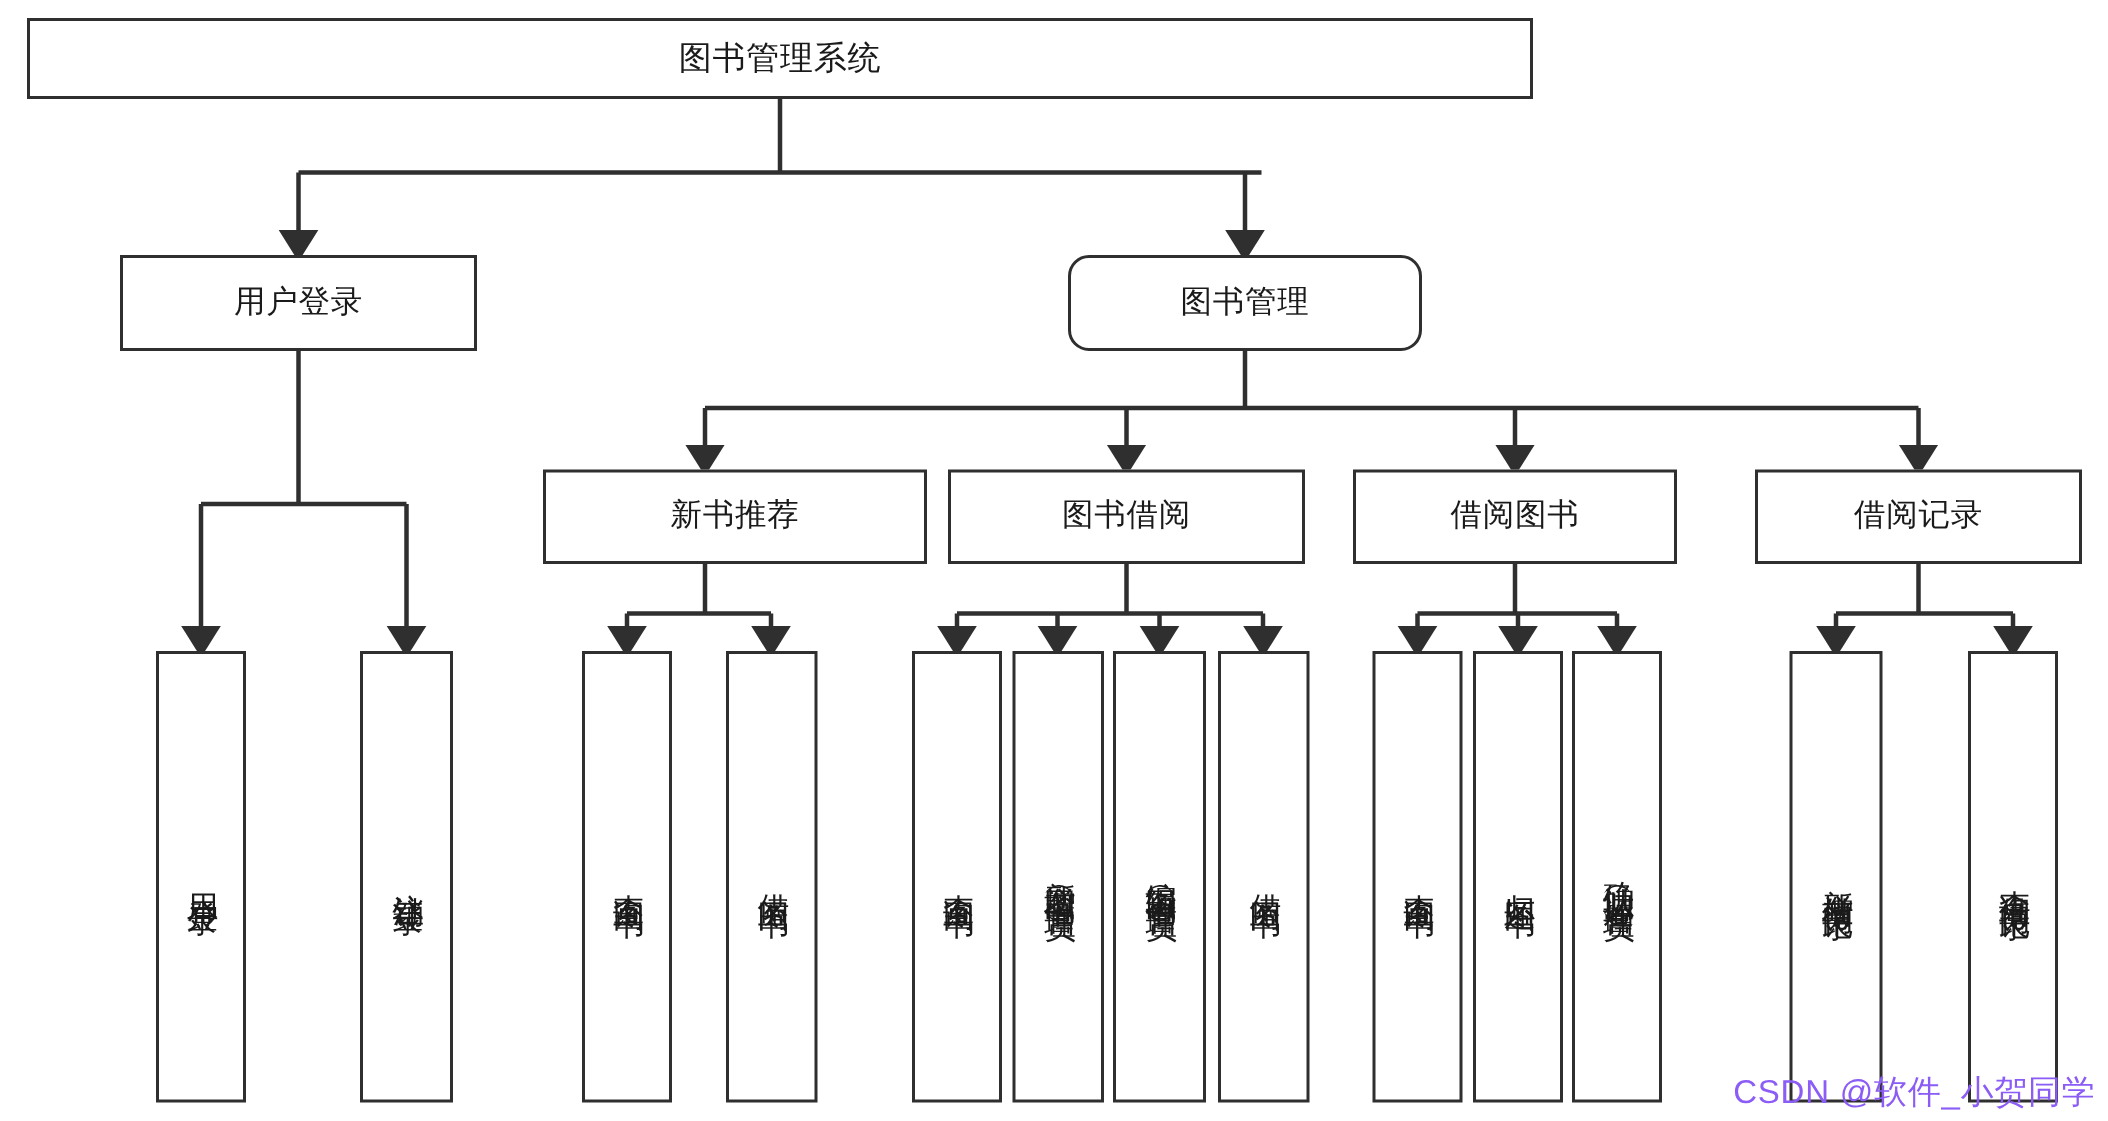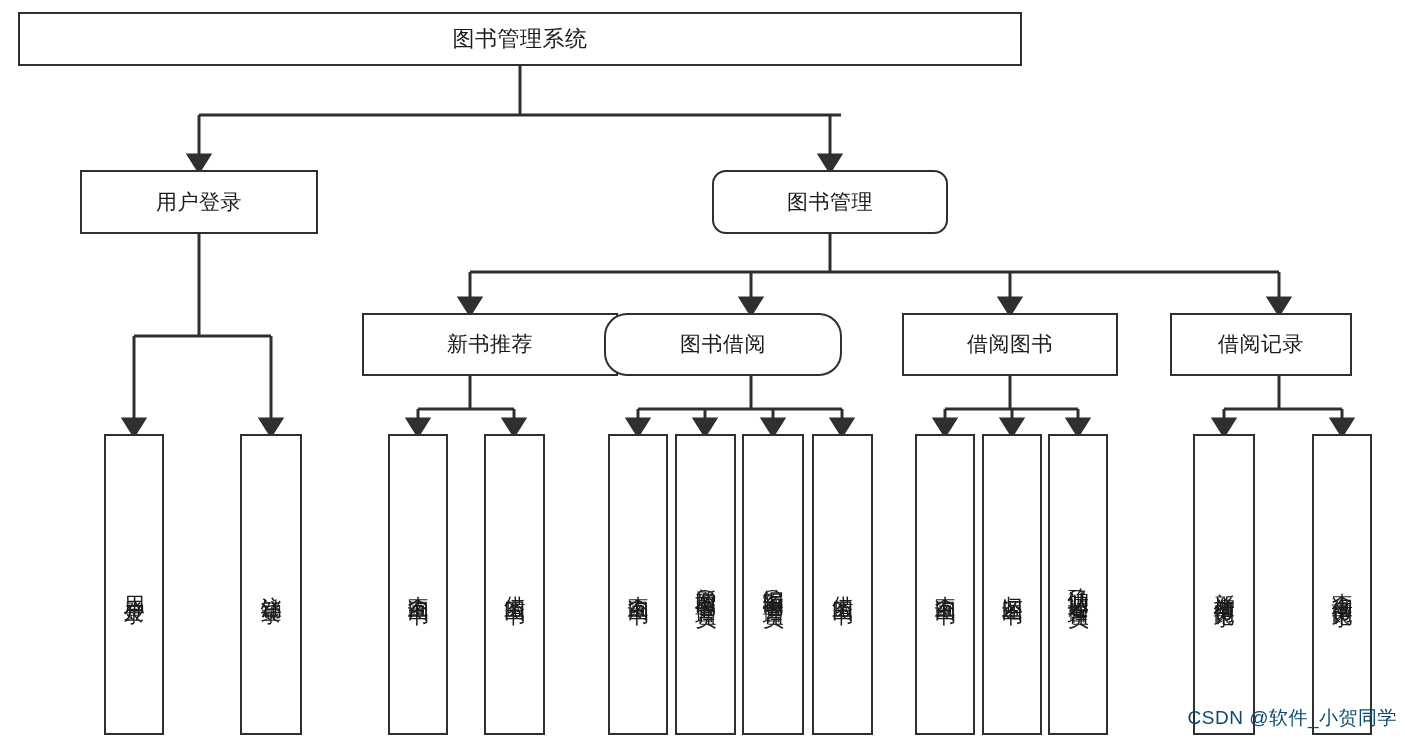--- a/index.html
+++ b/index.html
@@ -54,23 +54,23 @@
     text-orientation: upright;
     font-size: 21px;
     line-height: 1.35;
     letter-spacing: 3px;
     white-space: nowrap;
     max-height: 290px;
   }
   .watermark {
     position: absolute;
     right: 8px;
-    bottom: 16px;
-    font-size: 19px;
-    color: #0c4a6e;
+    bottom: 4px;
+    font-size: 22px;
+    color: #8b5cf6;
     white-space: nowrap;
     letter-spacing: 0.5px;
   }
 </style>
 </head>
 <body>
 
 <div id="canvas">
 
   <svg class="connectors" viewBox="0 0 1405 747" xmlns="http://www.w3.org/2000/svg">
@@ -130,27 +130,27 @@
   <div class="node lvl1" id="n-l1-0" style="left: 80px; top: 170px; width: 238px; height: 64px;">
     <span class="label">用户登录</span>
   </div>
   <div class="node lvl1" id="n-l1-1" style="left: 712px; top: 170px; width: 236px; height: 64px; border-radius: 14px;">
     <span class="label">图书管理</span>
   </div>
 
   <div class="node lvl2" id="n-l2-0" style="left: 362px; top: 313px; width: 256px; height: 63px;">
     <span class="label">新书推荐</span>
   </div>
-  <div class="node lvl2" id="n-l2-1" style="left: 604px; top: 313px; width: 238px; height: 63px; border-radius: 23px;">
+  <div class="node lvl2" id="n-l2-1" style="left: 632px; top: 313px; width: 238px; height: 63px;">
     <span class="label">图书借阅</span>
   </div>
   <div class="node lvl2" id="n-l2-2" style="left: 902px; top: 313px; width: 216px; height: 63px;">
     <span class="label">借阅图书</span>
   </div>
-  <div class="node lvl2" id="n-l2-3" style="left: 1170px; top: 313px; width: 182px; height: 63px;">
+  <div class="node lvl2" id="n-l2-3" style="left: 1170px; top: 313px; width: 218px; height: 63px;">
     <span class="label">借阅记录</span>
   </div>
 
   <div class="node leaf" id="n-lf-0" style="left: 104px; top: 434px; width: 60px; height: 301px;">
     <span class="label">用户登录</span>
   </div>
   <div class="node leaf" id="n-lf-1" style="left: 240px; top: 434px; width: 62px; height: 301px;">
     <span class="label">注销登录</span>
   </div>
   <div class="node leaf" id="n-lf-2" style="left: 388px; top: 434px; width: 60px; height: 301px;">

